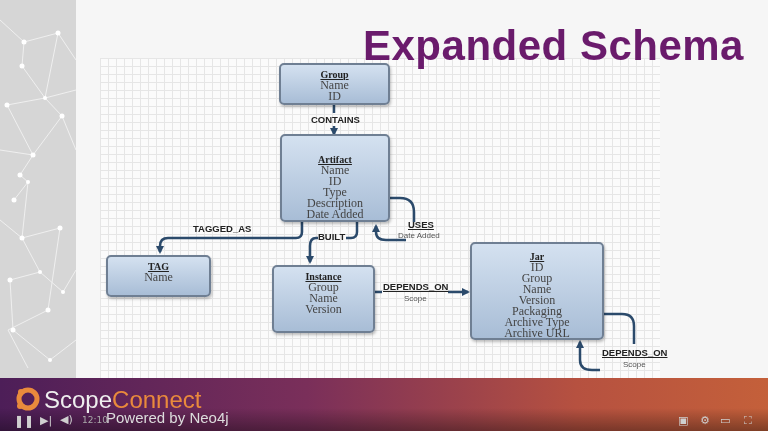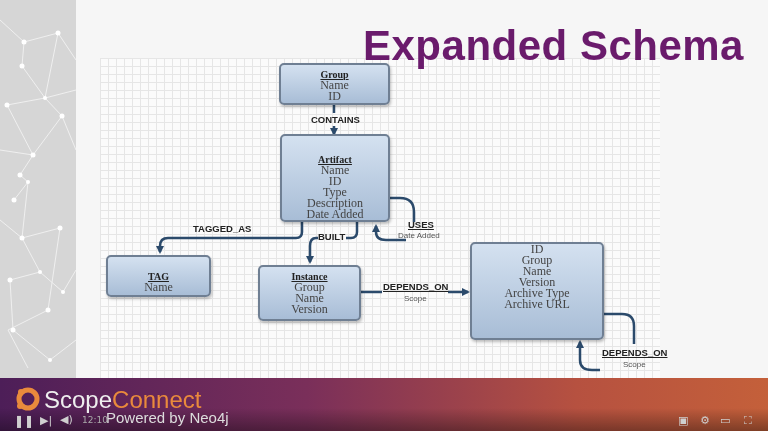--- a/index.html
+++ b/index.html
@@ -108,36 +108,38 @@
 <div class="node" style="left:280px;top:134px;width:110px;height:88px;">
   <div class="nt" style="margin-top:18px;">Artifact</div>
   <div class="f">Name</div>
   <div class="f">ID</div>
   <div class="f">Type</div>
   <div class="f">Description</div>
   <div class="f">Date Added</div>
 </div>
 
 <div class="node" style="left:106px;top:255px;width:105px;height:42px;">
-  <div class="nt" style="margin-top:14px;">TAG</div>
+  <div class="nt" style="margin-top:4px;">TAG</div>
   <div class="f">Name</div>
 </div>
 
-<div class="node" style="left:258px;top:265px;width:103px;height:56px;">
+<div class="node" style="left:272px;top:265px;width:103px;height:68px;">
   <div class="nt">Instance</div>
   <div class="f">Group</div>
   <div class="f">Name</div>
   <div class="f">Version</div>
 </div>
 
 <div class="node" style="left:470px;top:242px;width:134px;height:98px;">
+  <div class="nt" style="margin-top:7px;">Jar</div>
   <div class="f">ID</div>
   <div class="f">Group</div>
   <div class="f">Name</div>
   <div class="f">Version</div>
+  <div class="f">Packaging</div>
   <div class="f">Archive Type</div>
   <div class="f">Archive URL</div>
 </div>
 
 <div class="elabel" style="left:311px;top:114px;">CONTAINS</div>
 <div class="elabel" style="left:193px;top:223px;">TAGGED_AS</div>
 <div class="elabel" style="left:318px;top:231px;">BUILT</div>
 <div class="elabel u" style="left:408px;top:219px;">USES</div>
 <div class="esub" style="left:398px;top:231px;">Date Added</div>
 <div class="elabel u" style="left:383px;top:281px;">DEPENDS_ON</div>

